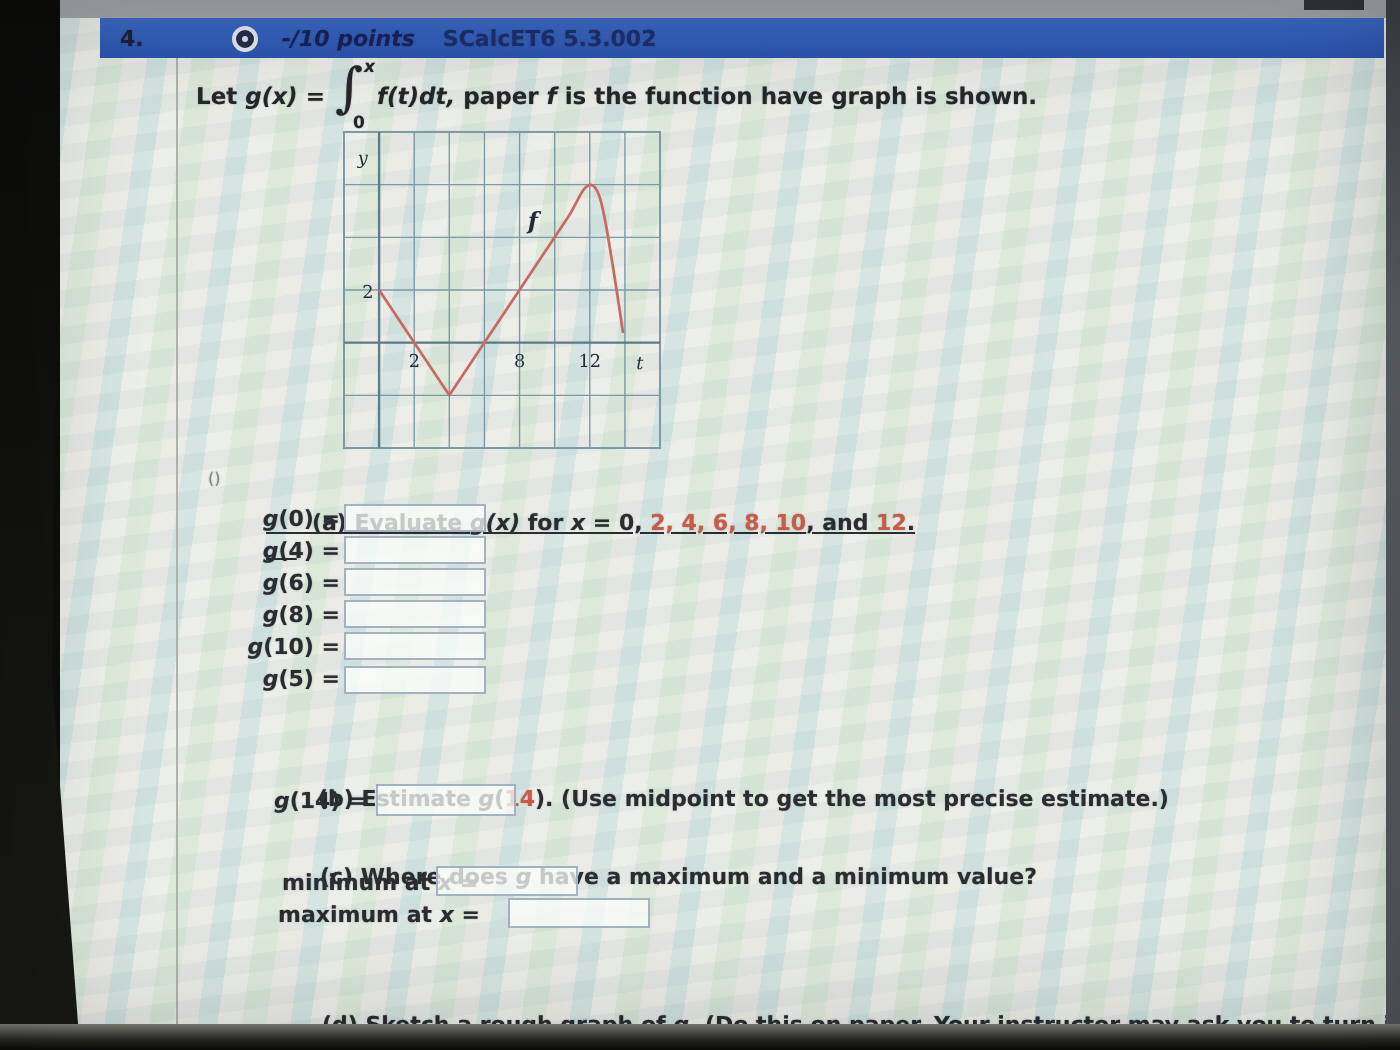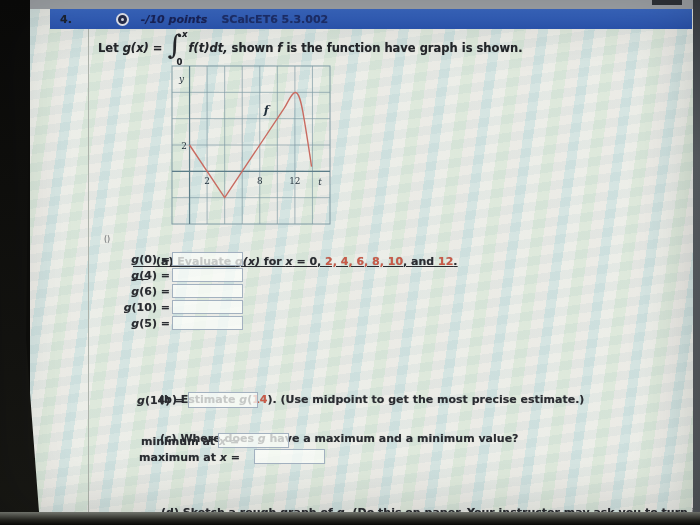--- a/index.html
+++ b/index.html
@@ -90,21 +90,21 @@
 
     <div class="content-border"></div>
 
     <div class="intro">
       <span>Let </span><span class="it">g(x)</span><span> = </span>
       <span class="int-wrap">
         <span class="int-sign">∫</span>
         <span class="int-upper it">x</span>
         <span class="int-lower">0</span>
       </span>
-      <span class="it">f(t)dt,</span><span> shown </span><span class="it">f</span><span> is the function have graph is shown.</span>
+      <span class="it">f(t)dt,</span><span> paper </span><span class="it">f</span><span> is the function have graph is shown.</span>
     </div>
 
     <svg class="graph" viewBox="-1 -1 162 162">
       <rect x="0" y="0" width="160" height="160" fill="none" stroke="#7d99a3" stroke-width="1"></rect>
       <path d="M17.78 0 V160 M35.56 0 V160 M53.33 0 V160 M71.11 0 V160 M88.89 0 V160 M106.67 0 V160 M124.44 0 V160 M142.22 0 V160 M0 26.67 H160 M0 53.33 H160 M0 80 H160 M0 106.67 H160 M0 133.33 H160" stroke="#7d99a3" stroke-width="0.7" fill="none"></path>
       <path d="M17.78 0 V160 M0 106.67 H160" stroke="#5d7d89" stroke-width="1.2" fill="none"></path>
       <path d="M17.78 80 L53.33 133.33 L113.5 43 C118 36.2 121 26.5 125 26.8 C128.6 27.1 130.6 36 132.6 47 Q136 66 141.3 101.8" stroke="#c96a60" stroke-width="1.4" fill="none" stroke-linejoin="round"></path>
       <text x="7" y="16" font-size="9" font-style="italic">y</text>
       <text x="148" y="120" font-size="9" font-style="italic">t</text>
       <text x="93" y="49" font-size="12" font-style="italic" font-weight="bold">f</text>
@@ -124,20 +124,24 @@
       <div class="arow">
         <span class="rl"><span class="it">g</span><span>(0) =</span></span>
         <input class="in" type="text" style="">
       </div>
       <div class="arow">
         <span class="rl"><span class="it">g</span><span>(4) =</span></span>
         <input class="in" type="text" style="">
       </div>
       <div class="arow">
         <span class="rl"><span class="it">g</span><span>(6) =</span></span>
+        <input class="in" type="text" style="">
+      </div>
+      <div class="arow">
+        <span class="rl"><span class="it">g</span><span>(8) =</span></span>
         <input class="in" type="text" style="">
       </div>
       <div class="arow">
         <span class="rl"><span class="it">g</span><span>(10) =</span></span>
         <input class="in" type="text" style="">
       </div>
       <div class="arow">
         <span class="rl"><span class="it">g</span><span>(5) =</span></span>
         <input class="in" type="text" style="">
       </div>

